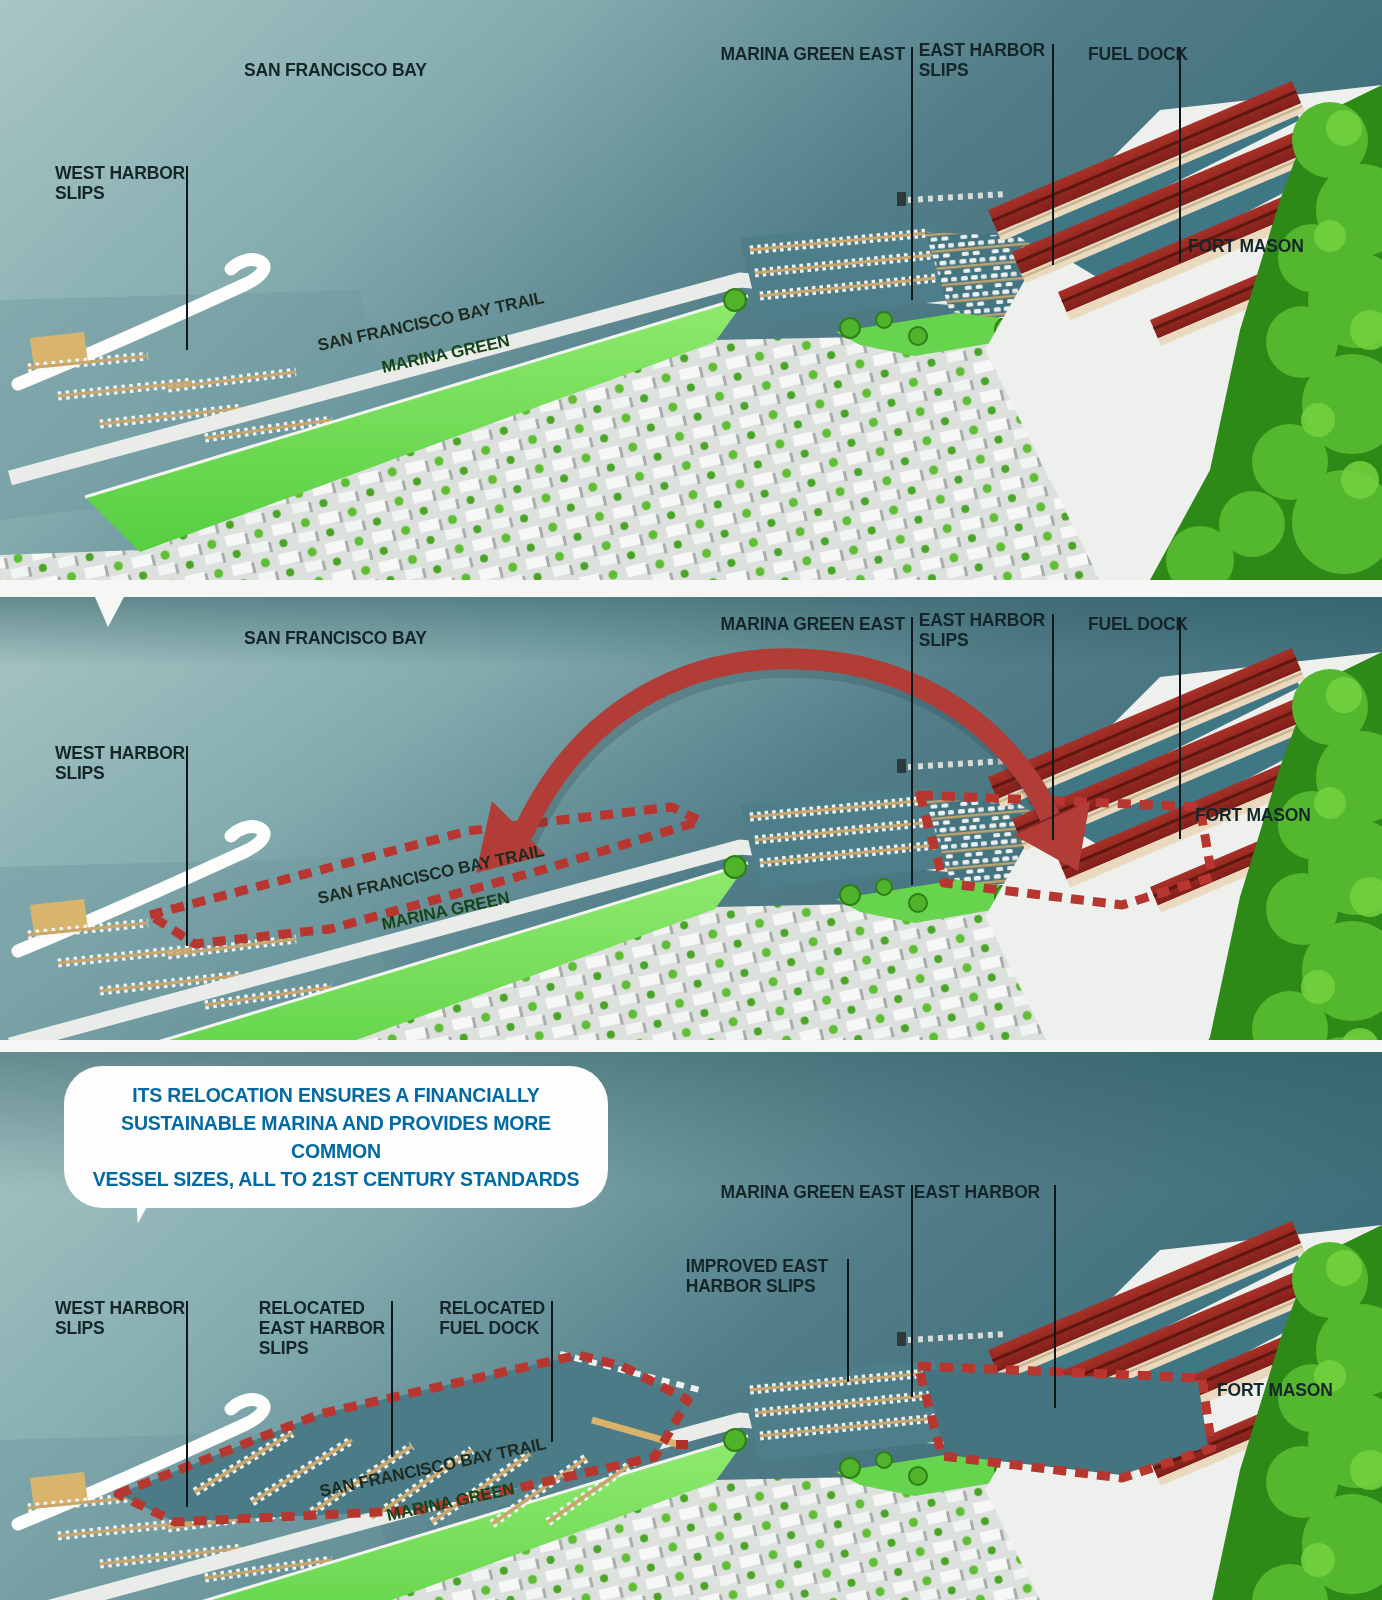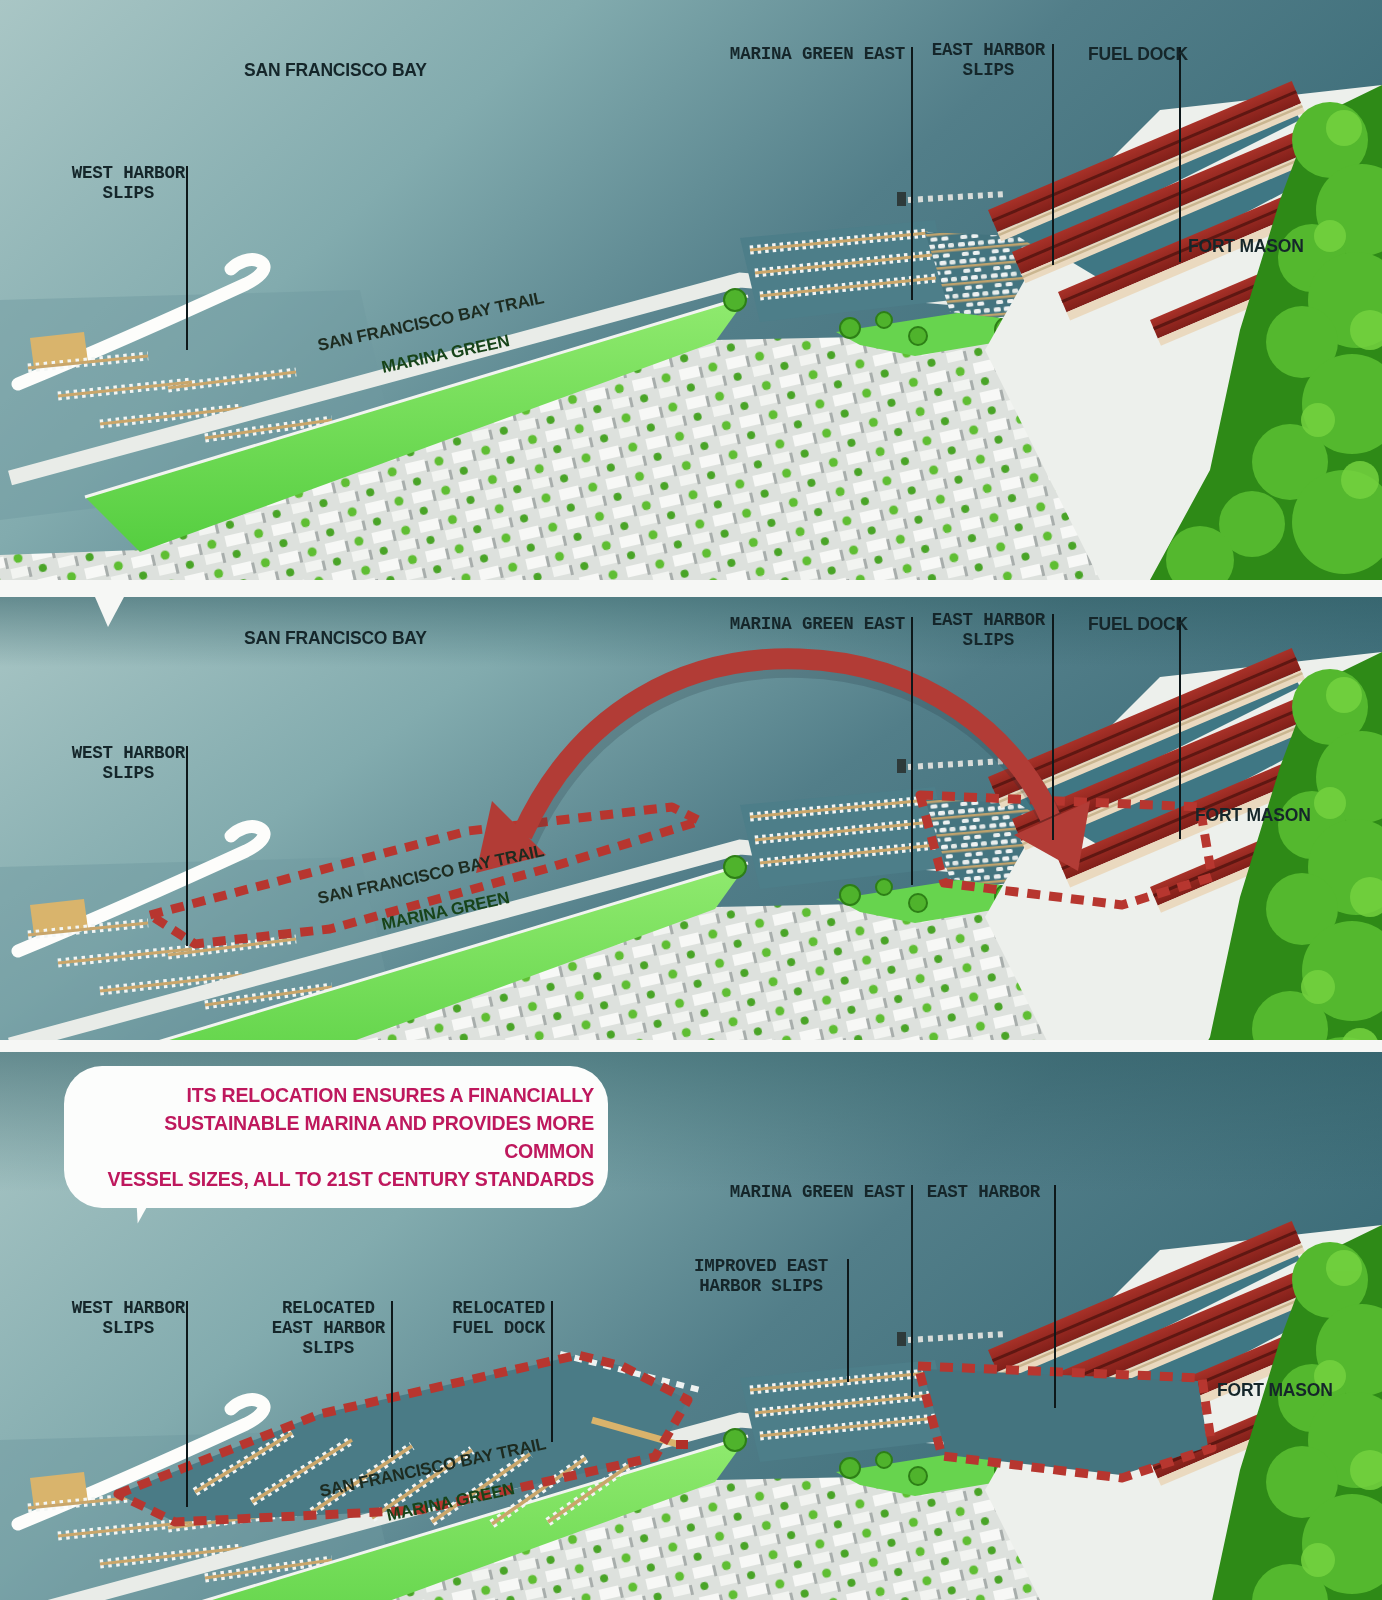--- a/index.html
+++ b/index.html
@@ -2,27 +2,27 @@
 <html><head>
 <meta charset="utf-8">
 <style>
   html,body{margin:0;padding:0;background:#f6f7f5;}
   .page{position:relative;width:1382px;height:1600px;background:#f6f7f5;overflow:hidden;
         font-family:"Liberation Sans",sans-serif;}
   .panel{position:absolute;left:0;width:1382px;overflow:hidden;background:#7fa9ac;}
   .panel svg.scene{position:absolute;left:0;top:0;display:block;}
   .lbl{position:absolute;font-weight:700;font-size:17.5px;line-height:20px;color:#15262a;
        white-space:pre-line;letter-spacing:-0.2px;z-index:5;}
-  .ra{text-align:center;font-family:Liberation Mono, monospace;}
+  .ra{text-align:left;}
   .rot{transform:rotate(-12deg);transform-origin:left center;font-size:17px;color:#1d2b20;}
   .rot.green{color:#174419;}
   .leader{position:absolute;width:2px;background:#0e181a;z-index:4;}
   .bubble{position:absolute;left:64px;top:14px;width:516px;padding:15px 14px;background:#fcfdfc;
-          border-radius:38px;text-align:right;font-weight:700;font-size:19.5px;line-height:28px;
-          color:#be185d;white-space:pre-line;z-index:8;letter-spacing:-0.2px;}
+          border-radius:38px;text-align:center;font-weight:700;font-size:19.5px;line-height:28px;
+          color:#0369a1;white-space:pre-line;z-index:8;letter-spacing:-0.2px;}
   .bubble-tail{position:absolute;left:128px;top:120px;width:0;height:0;z-index:7;
           border-left:16px solid transparent;border-right:14px solid transparent;
           border-top:52px solid #fcfdfc;transform:rotate(14deg);}
 </style>
 </head>
 <body>
 
 <svg width="0" height="0" style="position:absolute" aria-hidden="true">
 <defs>
   <linearGradient id="wg" x1="0" y1="0" x2="1" y2="0.45">

